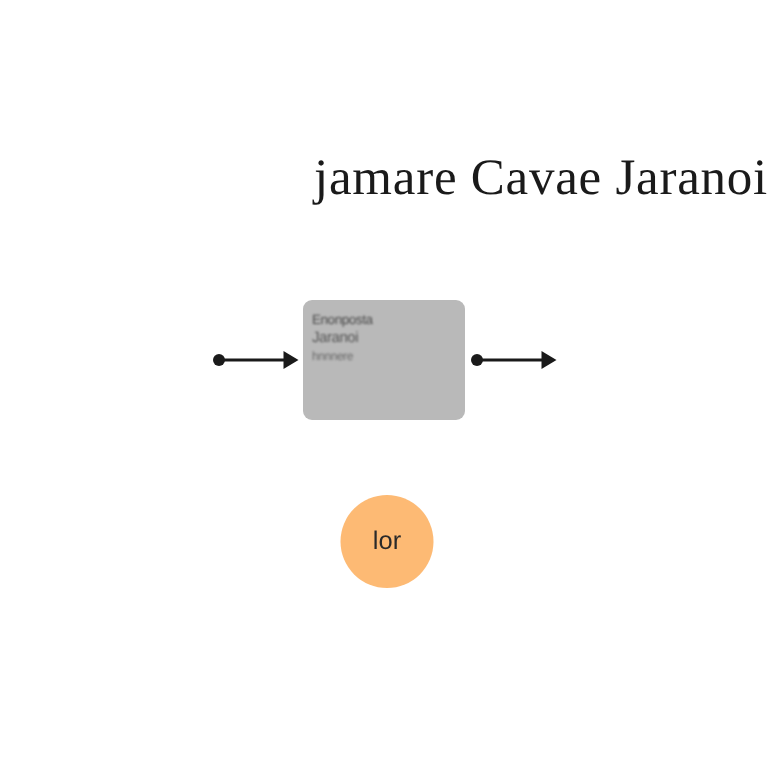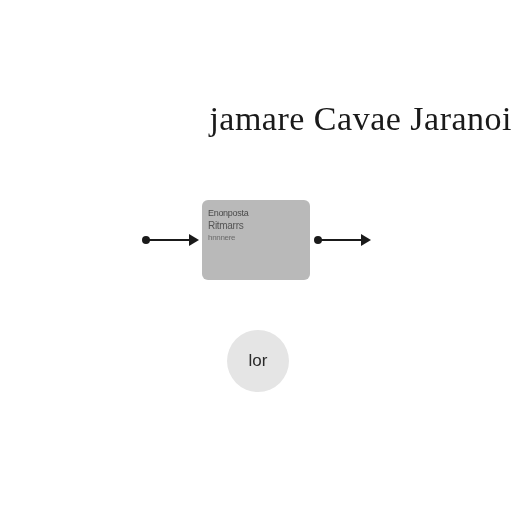--- a/index.html
+++ b/index.html
@@ -109,21 +109,21 @@
     display: flex;
     justify-content: center;
     align-items: center;
     gap: 106px;
     padding-left: 2px;
   }
   .circle {
     width: 62px;
     height: 62px;
     border-radius: 50%;
-    background: #e5e5e5;
+    background: #fdba74;
     display: flex;
     align-items: center;
     justify-content: center;
     font-family: Arial, sans-serif;
     font-size: 17px;
     color: #2a2a2a;
   }
 </style>
 </head>
 <body>
@@ -133,21 +133,21 @@
 <div class="stage-row">
 
   <div class="arrow">
     <div class="arrow-cap-l"></div>
     <div class="arrow-line"></div>
     <div class="arrow-head"></div>
   </div>
 
   <div class="box">
     <div class="box-top">Enonposta</div>
-    <div class="box-mid">Ritmarrs</div>
+    <div class="box-mid">Jaranoi</div>
     <div class="box-sub">hnnnere</div>
   </div>
 
   <div class="arrow">
     <div class="arrow-cap-l"></div>
     <div class="arrow-line"></div>
     <div class="arrow-head"></div>
   </div>
 
 </div>

